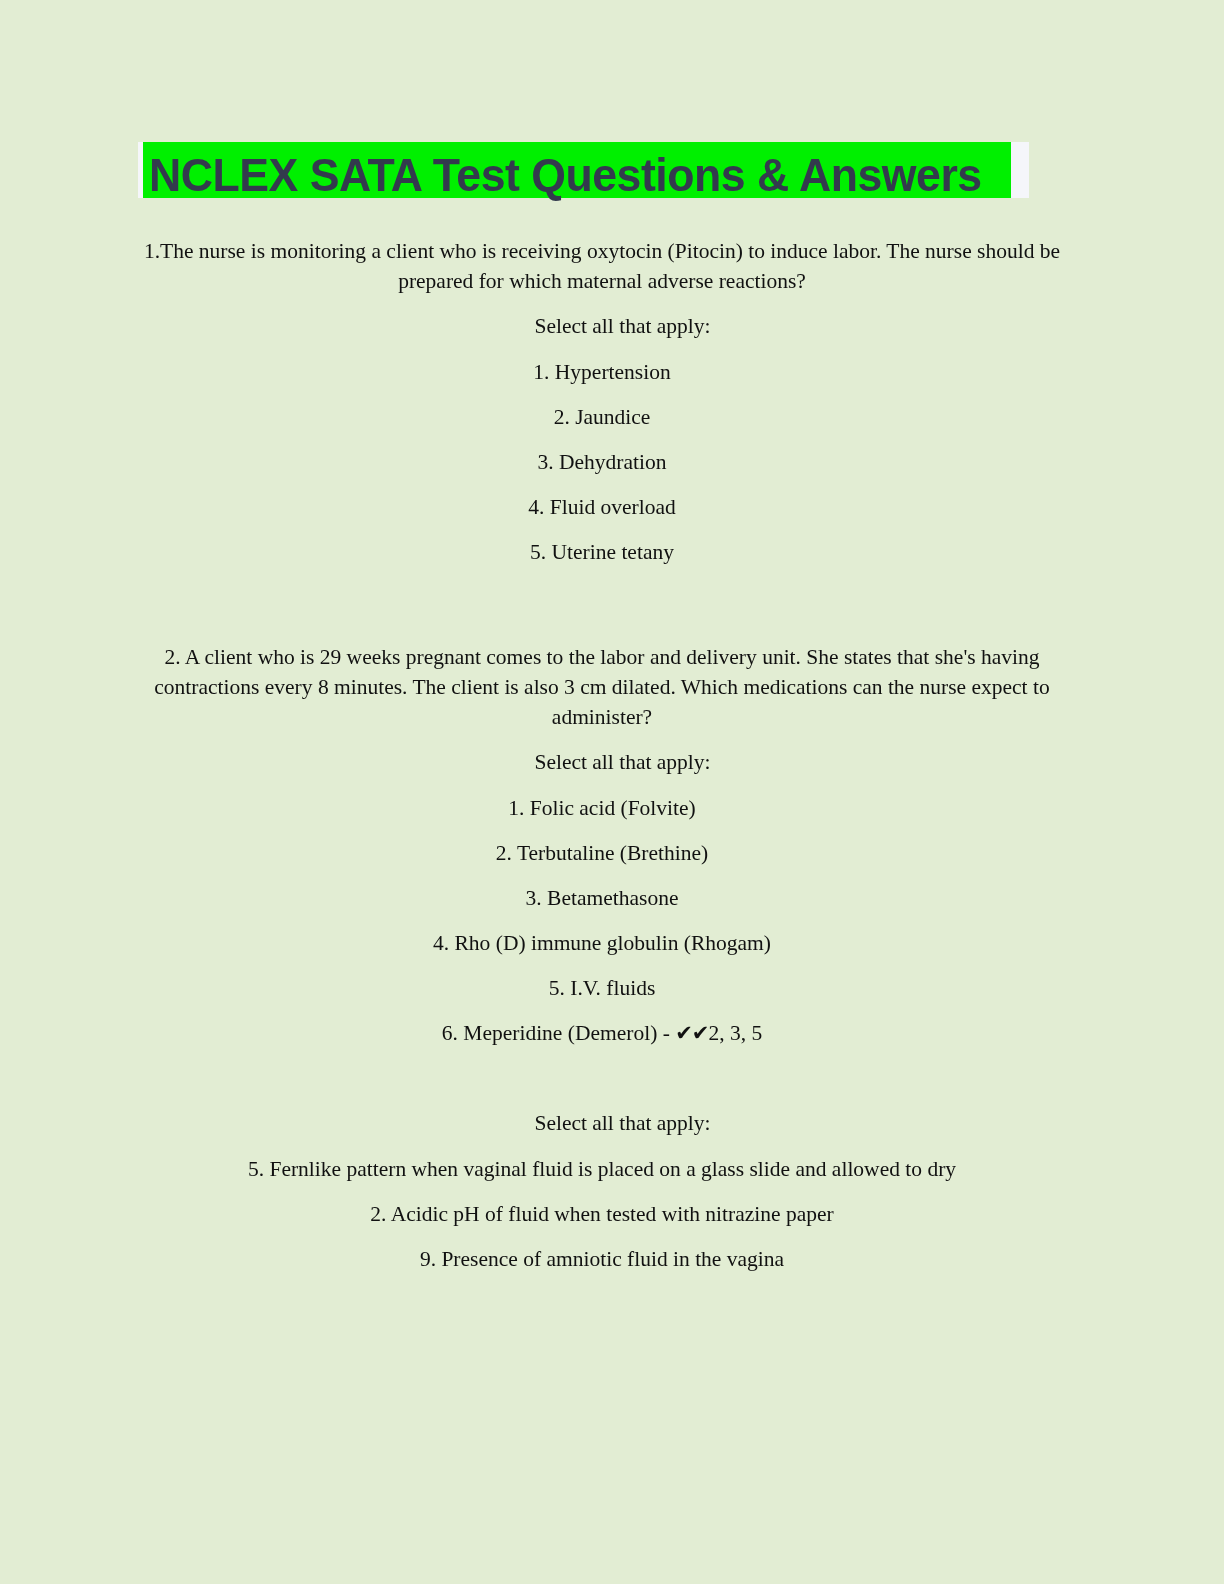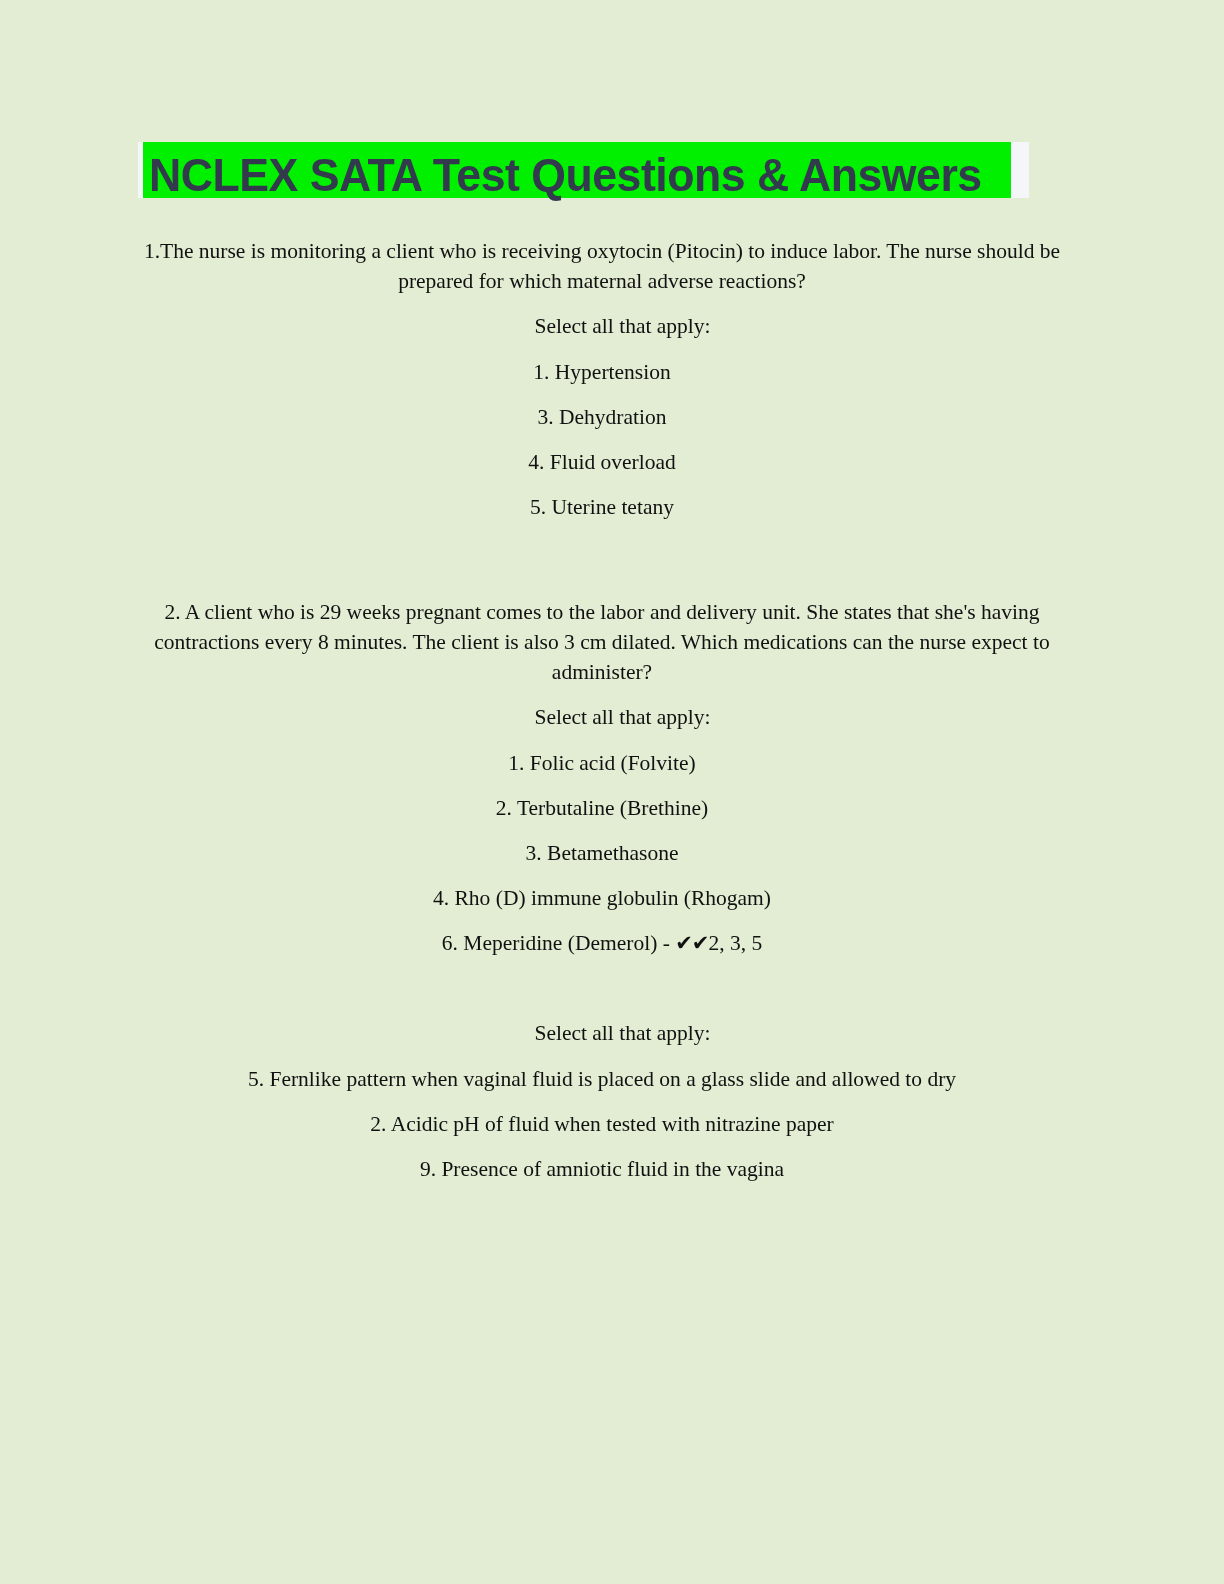--- a/index.html
+++ b/index.html
@@ -118,34 +118,36 @@
     </div>
     <div class="title-white-right"></div>
   </div>
 
   <div class="content">
 
     <div class="q-block">
       <p class="stem">1.The nurse is monitoring a client who is receiving oxytocin (Pitocin) to induce labor. The nurse should be prepared for which maternal adverse reactions?</p>
       <p class="prompt">Select all that apply:</p>
       <p class="option">1. Hypertension</p>
+      <p class="option">2. Jaundice</p>
       <p class="option">3. Dehydration</p>
       <p class="option">4. Fluid overload</p>
       <p class="option">5. Uterine tetany</p>
     </div>
 
     <div class="gap"></div>
 
     <div class="q-block">
       <p class="stem">2. A client who is 29 weeks pregnant comes to the labor and delivery unit. She states that she's having contractions every 8 minutes. The client is also 3 cm dilated. Which medications can the nurse expect to administer?</p>
       <p class="prompt">Select all that apply:</p>
       <p class="option">1. Folic acid (Folvite)</p>
       <p class="option">2. Terbutaline (Brethine)</p>
       <p class="option">3. Betamethasone</p>
       <p class="option">4. Rho (D) immune globulin (Rhogam)</p>
+      <p class="option">5. I.V. fluids</p>
       <p class="option last"><span>6. Meperidine (Demerol) - </span><span class="check">✔✔</span><span>2, 3, 5</span></p>
     </div>
 
     <div class="gap"></div>
 
     <div class="q-block">
       <p class="prompt">Select all that apply:</p>
       <p class="option">5. Fernlike pattern when vaginal fluid is placed on a glass slide and allowed to dry</p>
       <p class="option">2. Acidic pH of fluid when tested with nitrazine paper</p>
       <p class="option last">9. Presence of amniotic fluid in the vagina</p>

